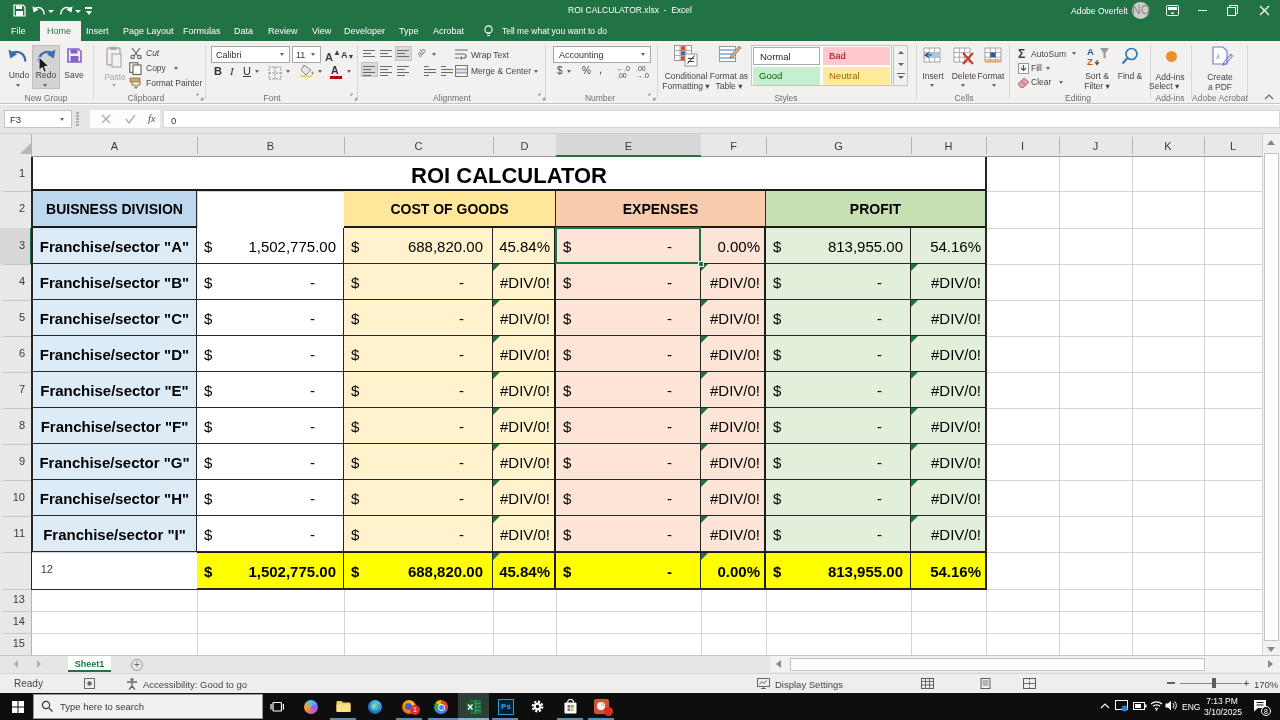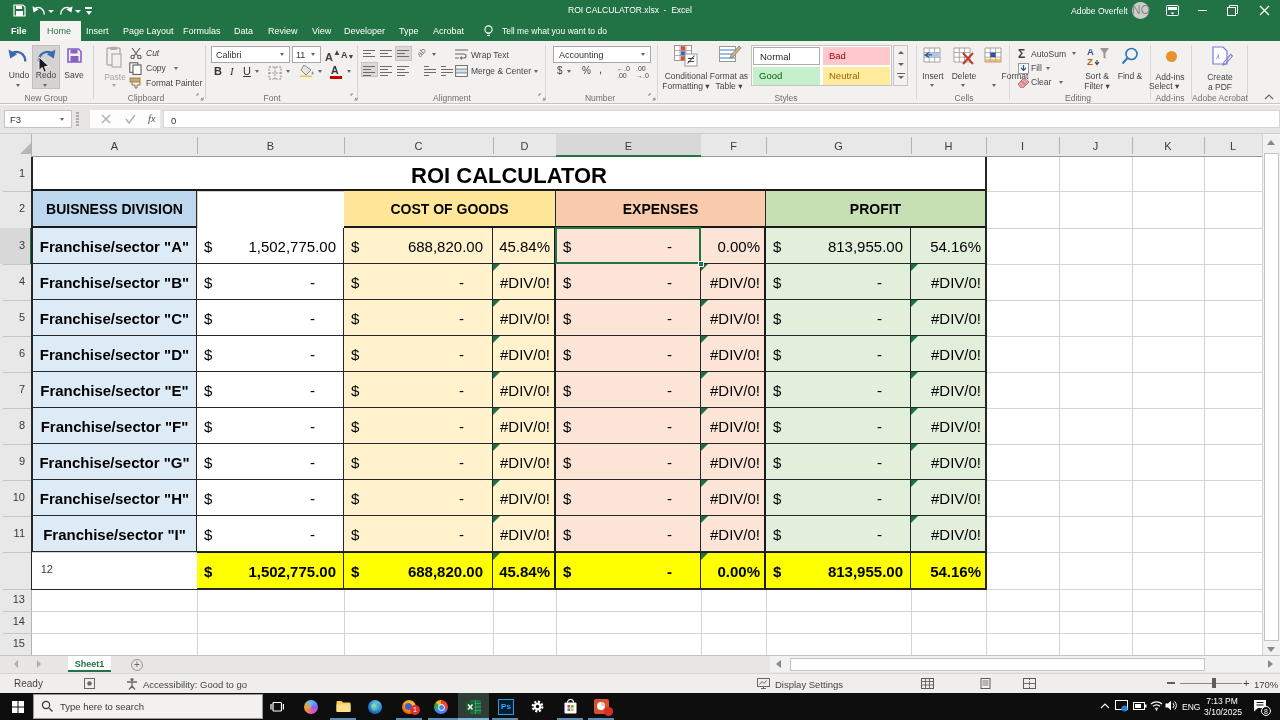--- a/index.html
+++ b/index.html
@@ -41,21 +41,21 @@
 <div class="ab" style="left:1198px;top:10px;width:9px;height:1.4px;background:#fff;"></div>
 <svg class="ab" style="left:1227px;top:5px" width="11" height="11" viewBox="0 0 11 11">
       <rect x="0.5" y="2.5" width="8" height="8" fill="none" stroke="#fff"></rect>
       <path d="M2.5 2.5 v-2 h8 v8 h-2" fill="none" stroke="#fff"></path>
     </svg>
 <svg class="ab" style="left:1259px;top:5px" width="11" height="11" viewBox="0 0 11 11">
       <path d="M1 1 L10 10 M10 1 L1 10" stroke="#fff" stroke-width="1.3"></path>
     </svg>
 <div class="ab" style="left:0;top:21px;width:1280px;height:20px;background:#217346;"></div>
 <div class="ab" style="left:40px;top:21px;width:41px;height:20px;background:#f5f3f2;"></div>
-<div class="ab" style="left:11px;top:26px;font-size:9px;color:#fff;font-weight:700;">File</div>
+<div class="ab" style="left:11px;top:26px;font-size:9px;color:#fff;font-weight:400;">File</div>
 <div class="ab" style="left:47px;top:26px;font-size:9px;color:#217346;font-weight:400;">Home</div>
 <div class="ab" style="left:86px;top:26px;font-size:9px;color:#fff;font-weight:400;">Insert</div>
 <div class="ab" style="left:123px;top:26px;font-size:9px;color:#fff;font-weight:400;">Page Layout</div>
 <div class="ab" style="left:183px;top:26px;font-size:9px;color:#fff;font-weight:400;">Formulas</div>
 <div class="ab" style="left:234px;top:26px;font-size:9px;color:#fff;font-weight:400;">Data</div>
 <div class="ab" style="left:268px;top:26px;font-size:9px;color:#fff;font-weight:400;">Review</div>
 <div class="ab" style="left:312px;top:26px;font-size:9px;color:#fff;font-weight:400;">View</div>
 <div class="ab" style="left:344px;top:26px;font-size:9px;color:#fff;font-weight:400;">Developer</div>
 <div class="ab" style="left:399px;top:26px;font-size:9px;color:#fff;font-weight:400;">Type</div>
 <div class="ab" style="left:433px;top:26px;font-size:9px;color:#fff;font-weight:400;">Acrobat</div>
@@ -267,21 +267,21 @@
       <path d="M10 6 L20 17 M20 6 L10 17" stroke="#c0392b" stroke-width="2"></path>
     </svg>
 <div class="ab lbl" style="left:948px;top:71px;width:32px;text-align:center;">Delete</div>
 <div class="ab car" style="left:961px;top:84px;"></div>
 <svg class="ab" style="left:984px;top:47px" width="22" height="18" viewBox="0 0 22 18">
 <path d="M1 1 h16 v14 h-16z" fill="#fff" stroke="#9a9896" stroke-width="0.9"></path>
 <path d="M1 5.6 h16 M1 10.2 h16 M6.3 1 v14 M11.6 1 v14" stroke="#9a9896" stroke-width="0.8"></path>
       <rect x="6.3" y="5.6" width="5.3" height="4.6" fill="#2b579a"></rect>
       <rect x="1" y="12" width="16" height="3" fill="#e8a33d" opacity="0.7"></rect>
     </svg>
-<div class="ab lbl" style="left:996px;top:71px;width:38px;text-align:center;">Format</div>
+<div class="ab lbl" style="left:972px;top:71px;width:38px;text-align:center;">Format</div>
 <div class="ab car" style="left:992px;top:84px;"></div>
 <div class="ab" style="left:1018px;top:47px;font-size:12px;font-weight:bold;color:#404040;">Σ</div>
 <div class="ab lbl" style="left:1031px;top:49px;">AutoSum</div>
 <div class="ab car" style="left:1072px;top:52px;"></div>
 <svg class="ab" style="left:1018px;top:63px" width="11" height="11" viewBox="0 0 11 11">
       <rect x="0.5" y="0.5" width="10" height="10" fill="#fff" stroke="#9a9896"></rect>
       <path d="M5.5 2v5M3 5l2.5 2.5L8 5" stroke="#2b579a" stroke-width="1.2" fill="none"></path>
     </svg>
 <div class="ab lbl" style="left:1031px;top:63px;">Fill</div>
 <div class="ab car" style="left:1046px;top:67px;"></div>

